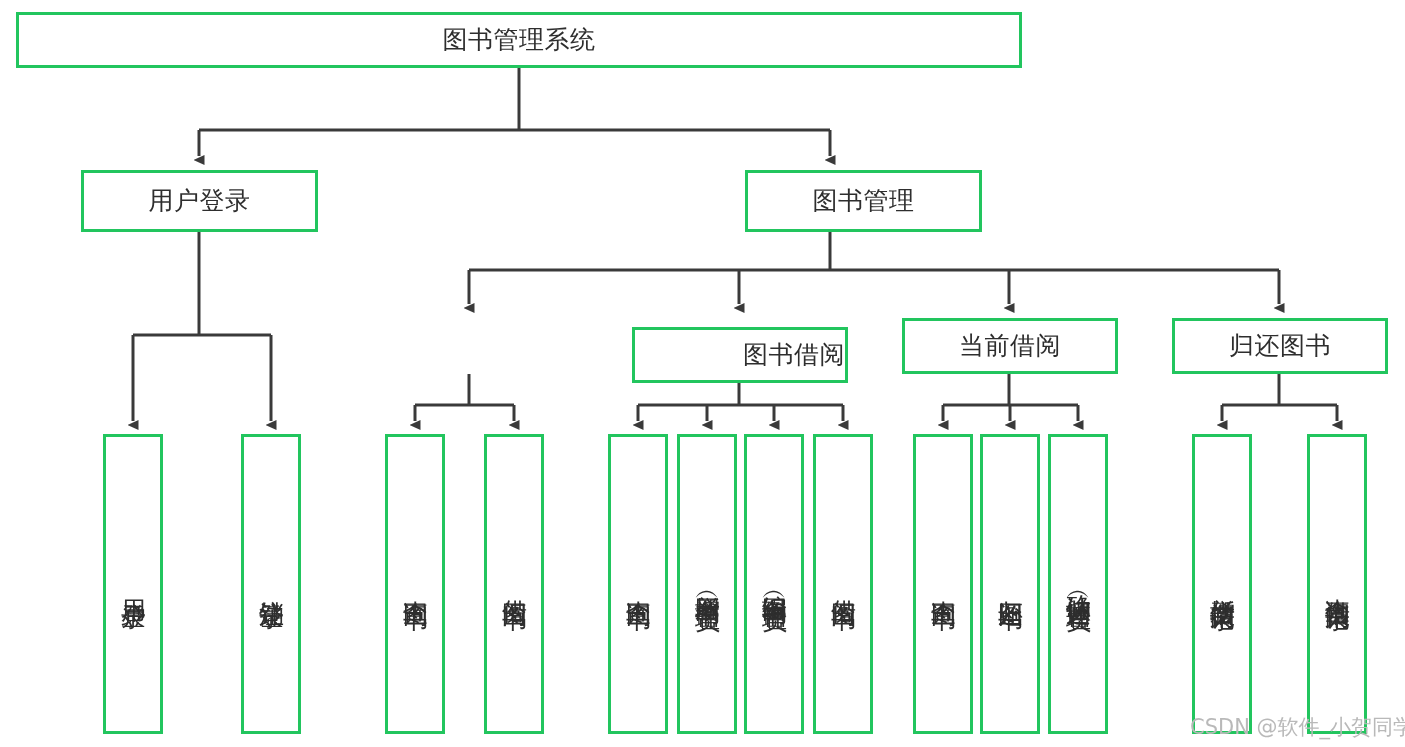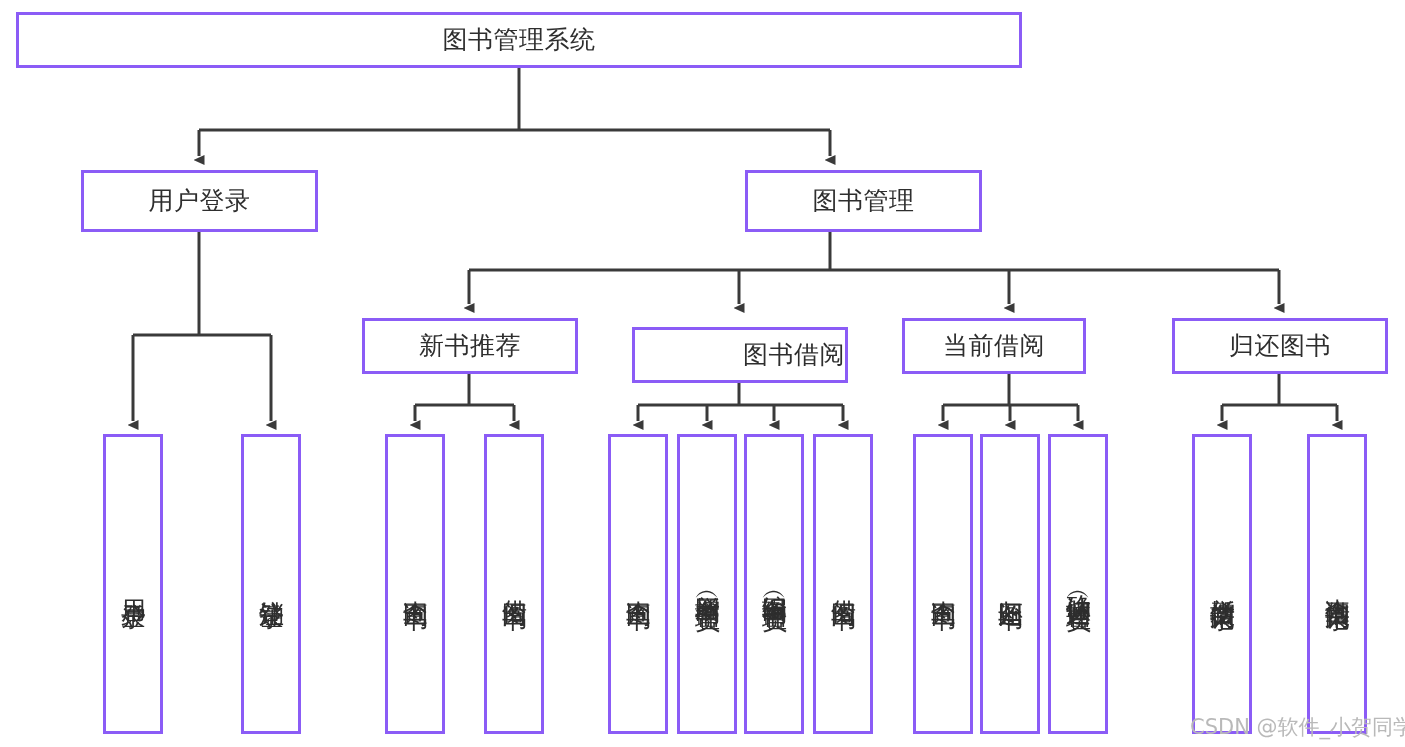--- a/index.html
+++ b/index.html
@@ -21,21 +21,21 @@
     position: absolute;
     left: 0;
     top: 0;
     width: 1405px;
     height: 747px;
   }
   .node {
     position: absolute;
     box-sizing: border-box;
     background: #ffffff;
-    border: 3px solid #8b5cf6;
+    border: 3px solid #22c55e;
     display: flex;
     align-items: center;
     justify-content: center;
     z-index: 5;
   }
   .node .label {
     color: #2e2e2e;
     letter-spacing: 0.5px;
     line-height: 1.15;
     text-align: center;
@@ -128,27 +128,24 @@
     <span class="label">图书管理系统</span>
   </div>
 
   <div class="node horiz" style="left:81px; top:170px; width:237px; height:62px;">
     <span class="label">用户登录</span>
   </div>
   <div class="node horiz" style="left:711px; top:170px; width:237px; height:62px;margin-left:34px;">
     <span class="label">图书管理</span>
   </div>
 
-  <div class="node horiz" style="left:362px; top:318px; width:216px; height:56px;">
-    <span class="label">新书推荐</span>
-  </div>
   <div class="node horiz" style="left:632px; top:327px; width:216px; height:56px;justify-content:flex-end;">
     <span class="label">图书借阅</span>
   </div>
-  <div class="node horiz" style="left:902px; top:318px; width:184px; height:56px;">
+  <div class="node horiz" style="left:902px; top:318px; width:216px; height:56px;">
     <span class="label">当前借阅</span>
   </div>
   <div class="node horiz" style="left:1172px; top:318px; width:216px; height:56px;">
     <span class="label">归还图书</span>
   </div>
 
   <div class="node vert" style="left:103px; top:434px; width:60px; height:300px;">
     <span class="label">用户登录</span>
   </div>
   <div class="node vert" style="left:241px; top:434px; width:60px; height:300px;">

